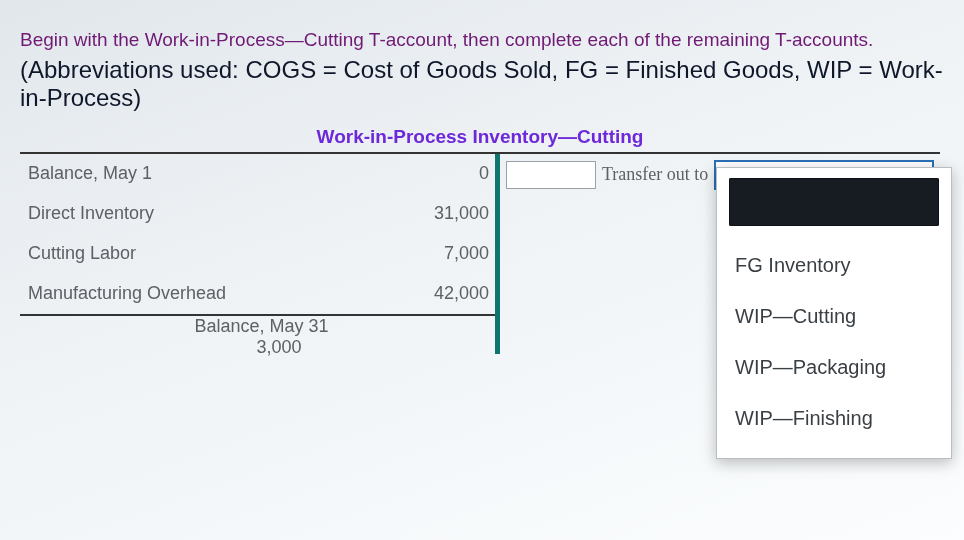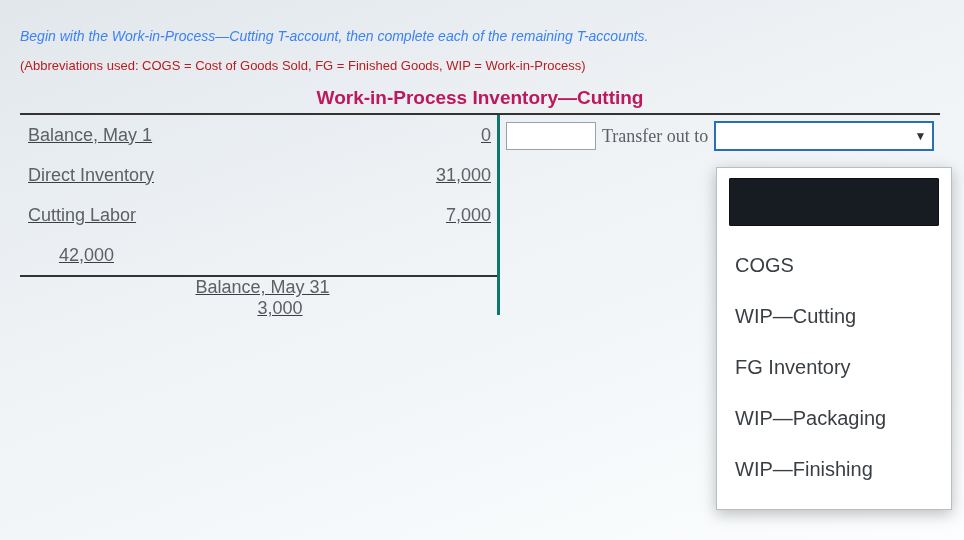--- a/index.html
+++ b/index.html
@@ -9,49 +9,47 @@
     font-family: Arial, Helvetica, sans-serif;
     background: linear-gradient(160deg, #e2e7ec 0%, #eef2f5 40%, #f5f8fa 70%, #fbfdfe 100%);
     color: #3a3f44;
     overflow: hidden;
   }
   .page {
     padding: 26px 20px 0 20px;
     position: relative;
   }
   .instructions {
-    font-size: 14px;
+    font-size: 19px;
     line-height: 1.45;
-    color: #3b82f6;
-    font-style: italic;
+    color: #701a75;
   }
   .abbrev {
-    font-size: 13px;
-    color: #b91c1c;
-    margin-top: 12px;
+    font-size: 24px;
+    color: #0f172a;
+    margin-top: 2px;
   }
   .t-account {
     margin-top: 14px;
     width: 920px;
   }
   .t-title {
     text-align: center;
     font-size: 19px;
     font-weight: bold;
-    color: #be185d;
+    color: #6d28d9;
     padding-bottom: 4px;
     border-bottom: 2px solid #333;
   }
   .t-body {
     display: flex;
   }
   .t-left {
     width: 480px;
-    border-right: 3px solid #0f766e;
-    text-decoration: underline;
+    border-right: 5px solid #0f766e;
   }
   .t-right {
     flex: 1;
     padding-left: 6px;
   }
   .t-row {
     display: flex;
     align-items: center;
     height: 40px;
     font-size: 18px;
@@ -151,20 +149,21 @@
         </div>
         <div class="t-row">
           <span class="label">Direct Inventory</span>
           <span class="value">31,000</span>
         </div>
         <div class="t-row">
           <span class="label">Cutting Labor</span>
           <span class="value">7,000</span>
         </div>
         <div class="t-row">
+          <span class="label">Manufacturing Overhead</span>
           <span class="value">42,000</span>
         </div>
         <div class="t-row sum-line">
           <span class="label">Balance, May 31</span>
           <span class="value">3,000</span>
         </div>
 
       </div>
 
       <div class="t-right">
@@ -174,20 +173,19 @@
           <div class="dropdown-field">
             <span class="caret">▼</span>
           </div>
         </div>
       </div>
     </div>
   </div>
 
   <div class="dropdown-menu">
     <div class="dd-blank"></div>
-    <div class="dd-item">COGS</div>
+    <div class="dd-item">FG Inventory</div>
     <div class="dd-item">WIP—Cutting</div>
-    <div class="dd-item">FG Inventory</div>
     <div class="dd-item">WIP—Packaging</div>
     <div class="dd-item">WIP—Finishing</div>
   </div>
 
 </div>
 
 </body></html>

